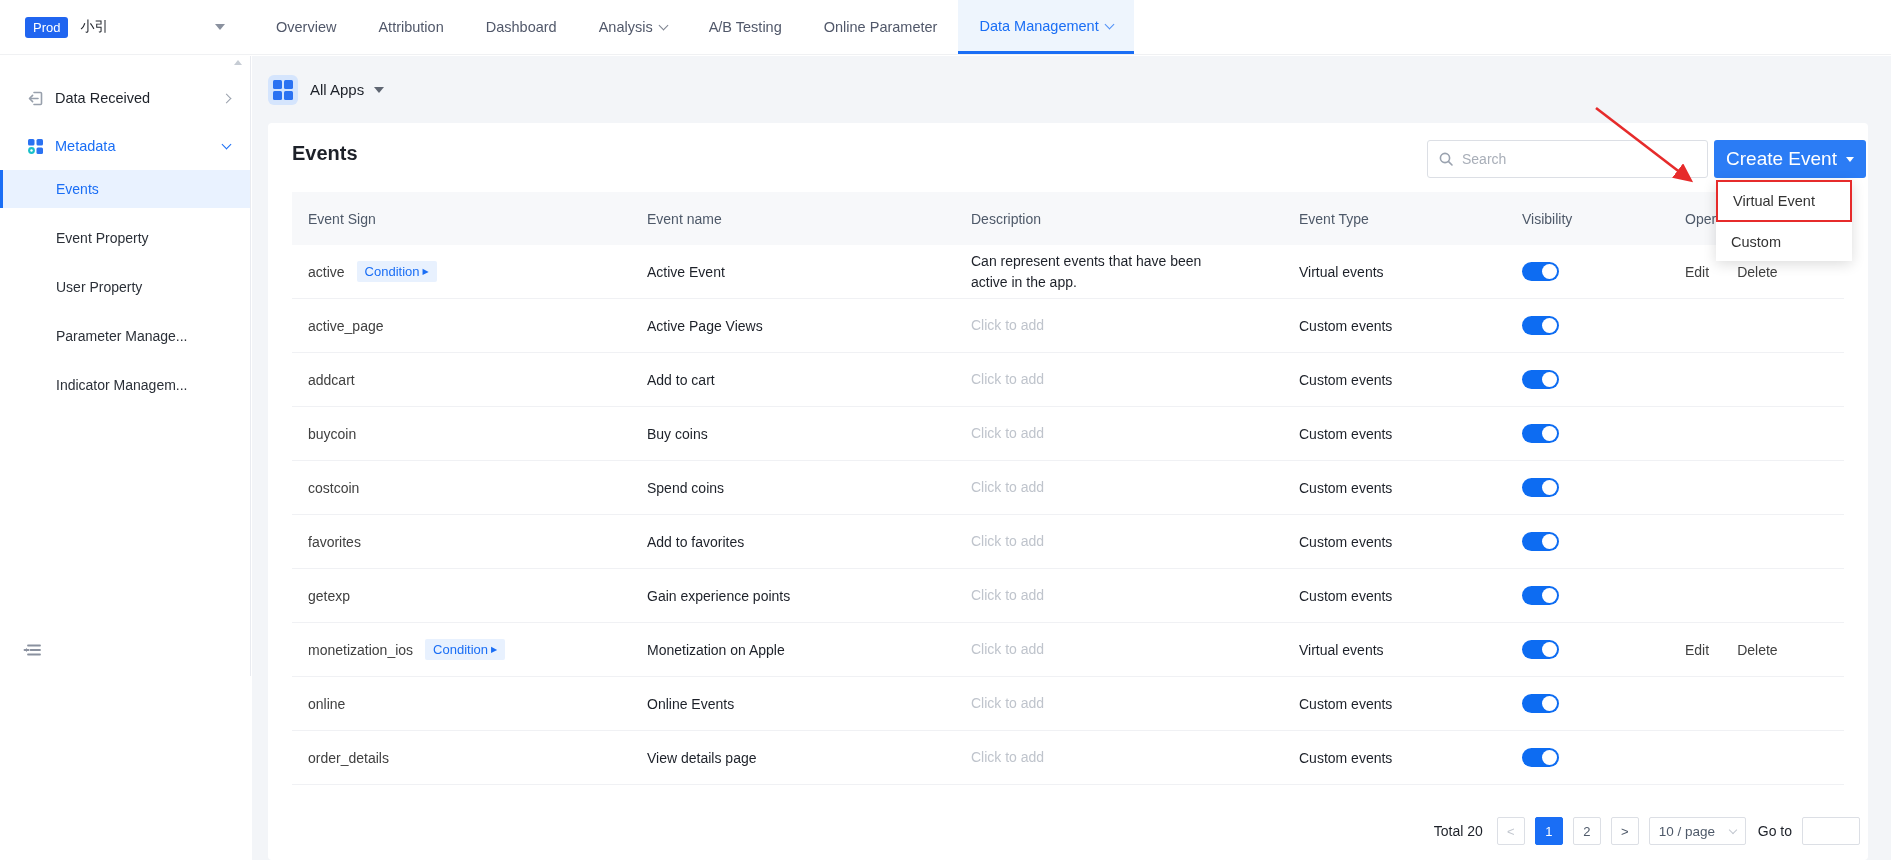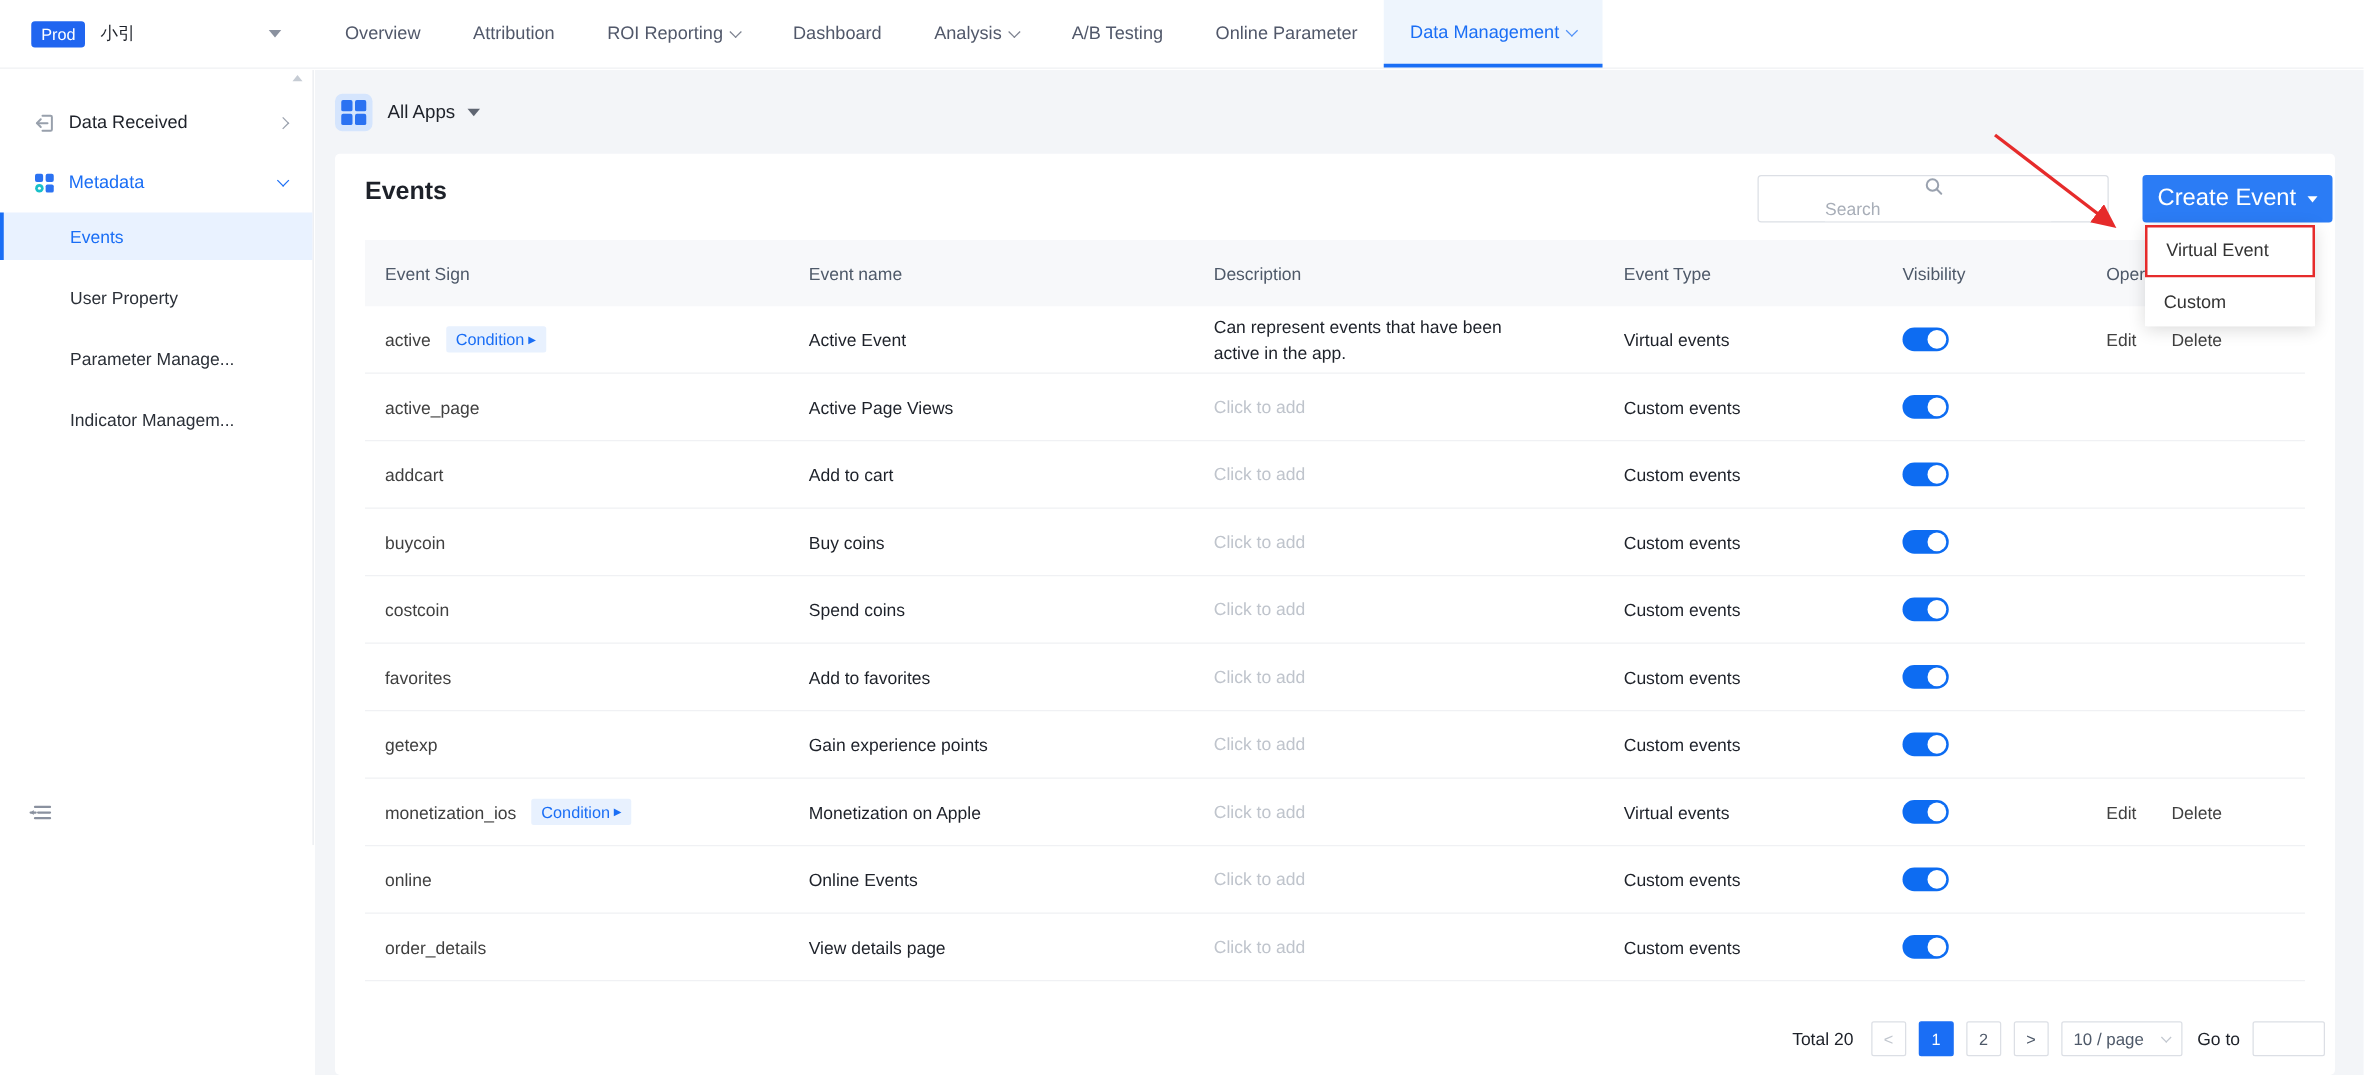--- a/index.html
+++ b/index.html
@@ -49,23 +49,23 @@
                grid-template-columns:9px 9px; grid-template-rows:9px 9px; gap:2px;
                align-content:center; justify-content:center; cursor:pointer; }
   .apps-icon span { background:#2b72f2; border-radius:1.5px; }
   .apps-label { margin-left:12px; font-size:15px; }
   .apps-row .caret { margin-left:10px; border-top-color:#5f6672; }
 
   .card { margin:0 23px 0 16px; height:calc(100% - 67px); background:#fff; border-radius:4px;
           position:relative; padding:0 24px; }
   .page-title { padding-top:19px; font-size:20px; font-weight:700; color:#1d2129; }
 
-  .search-box { position:absolute; top:17px; right:181px; width:281px; height:38px;
+  .search-box { position:absolute; top:17px; right:160px; width:281px; height:38px;
                 border:1px solid #dcdfe5; border-radius:3px; display:flex; align-items:center;
-                padding:0 10px; background:#fff;flex-direction:column; }
+                padding:0 10px; background:#fff; }
   .search-box input { border:none; outline:none; flex:1; margin-left:8px; font-size:14px;
                       font-family:"Liberation Sans", sans-serif; color:#333; }
   .search-box input::placeholder { color:#a8aeb8; }
   .create-btn { position:absolute; top:17px; right:2px; width:152px; height:38px; background:#2b7cf5;
                 border:none; border-radius:3px; color:#fff; font-size:19px; cursor:pointer;
                 display:flex; align-items:center; justify-content:center; gap:9px;
                 font-family:"Liberation Sans", sans-serif; }
   .create-btn .caret { border-top-color:#fff; border-left-width:4.5px; border-right-width:4.5px; border-top-width:5.5px; }
 
   
@@ -127,24 +127,20 @@
         <a class="nav-item">
           <span>Overview</span>
 
         </a>
 
         <a class="nav-item">
           <span>Attribution</span>
 
         </a>
 
-        <a class="nav-item">
-          <span>ROI Reporting</span>
-          <span class="chev down nav-chev"></span>
-        </a>
 
         <a class="nav-item">
           <span>Dashboard</span>
 
         </a>
 
         <a class="nav-item">
           <span>Analysis</span>
           <span class="chev down nav-chev"></span>
         </a>
@@ -190,20 +186,23 @@
       <span class="lbl">Metadata</span>
       <span class="chev down"></span>
     </div>
 
     <div>
 
         <div class="side-sub active">
           <span>Events</span>
         </div>
 
+        <div class="side-sub">
+          <span>Event Property</span>
+        </div>
 
         <div class="side-sub">
           <span>User Property</span>
         </div>
 
         <div class="side-sub">
           <span>Parameter Manage...</span>
         </div>
 
         <div class="side-sub">

